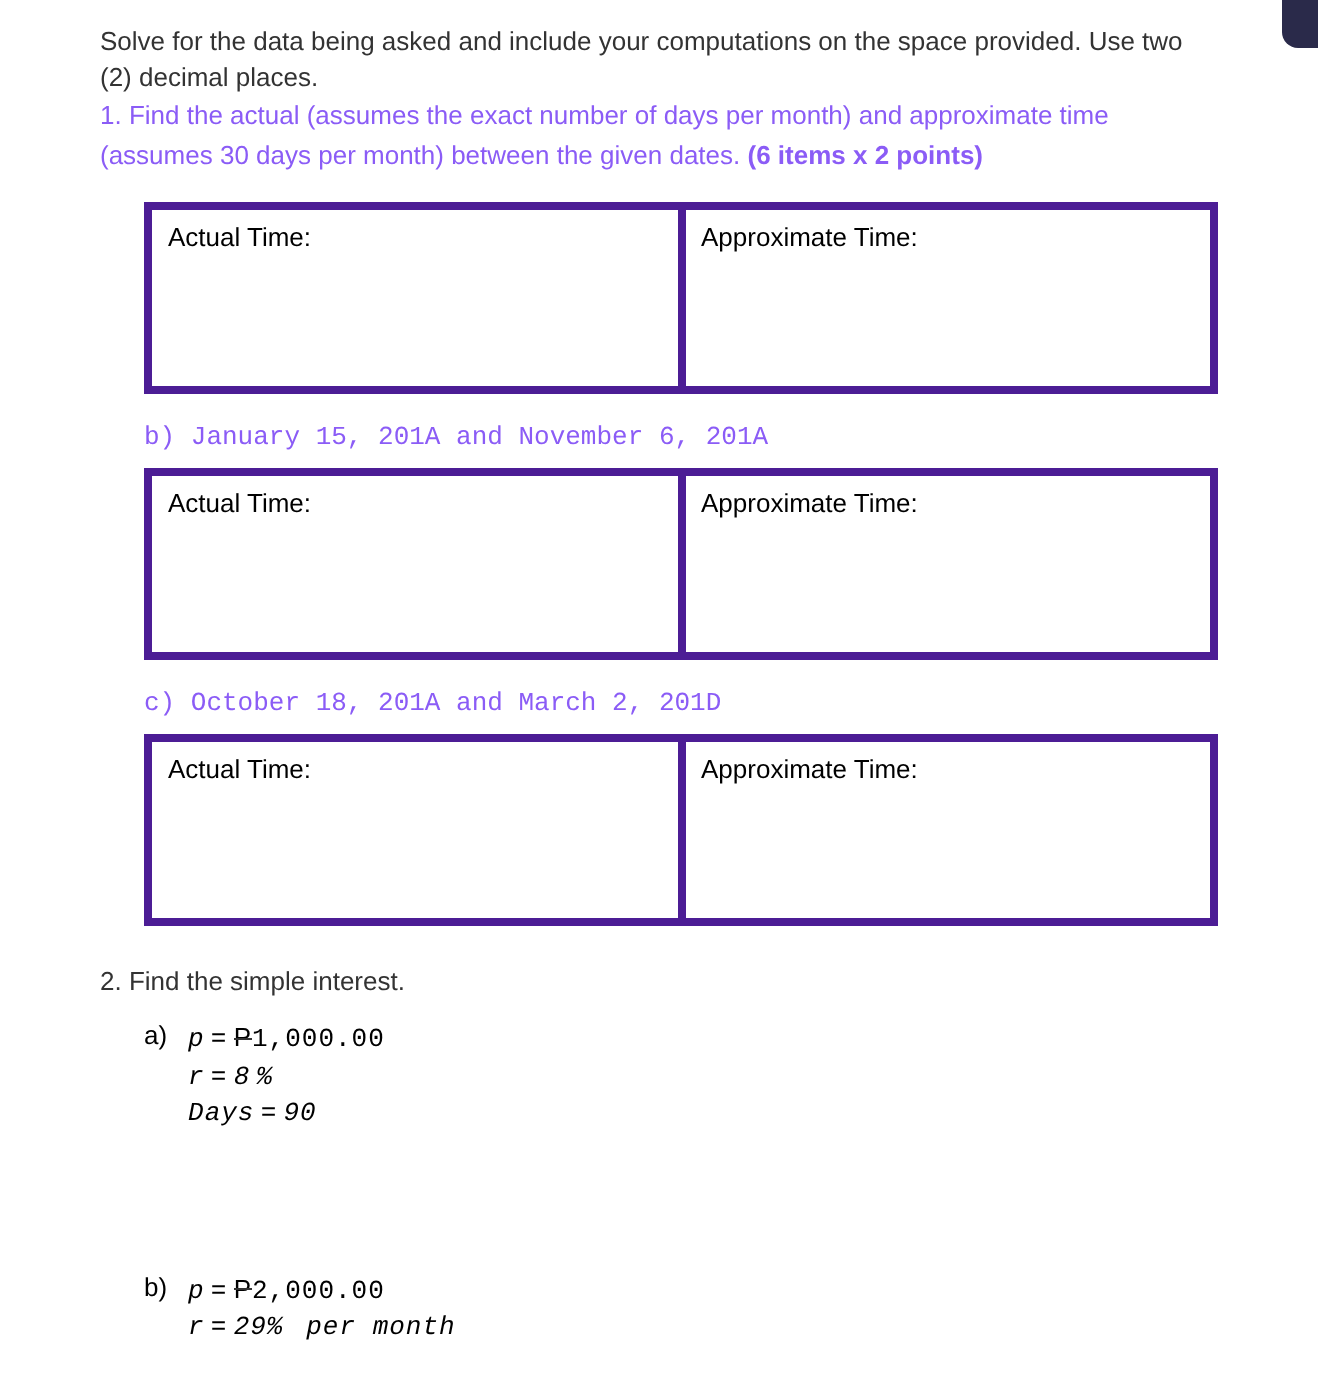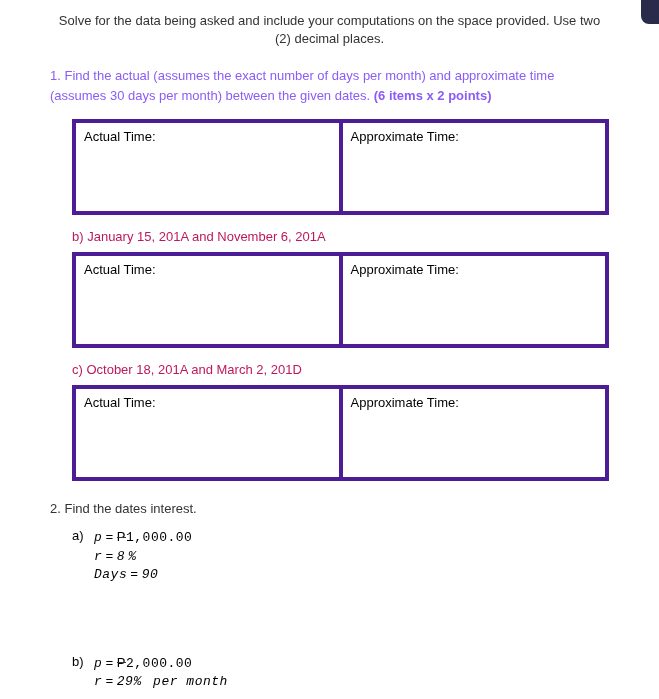--- a/index.html
+++ b/index.html
@@ -26,40 +26,39 @@
       right: 0;
       width: 18px;
       height: 24px;
       background: #2a2a4a;
       border-bottom-left-radius: 8px;
     }
     .instructions {
       font-size: 13px;
       color: #333;
       line-height: 1.4;
-      margin-bottom: 18px;
-      text-align: center;
     }
     .question {
       font-size: 13px;
       color: #8b5cf6;
       line-height: 1.5;
       margin-bottom: 14px;
     }
     .q-indent2 {
       padding-left: 22px;
     }
     .bold {
       font-weight: bold;
     }
     .sub-item {
       font-size: 13px;
-      color: #be185d;
+      color: #8b5cf6;
       padding-left: 22px;
       margin-bottom: 8px;
+      font-family: Liberation Mono, monospace;
     }
     .answer-table {
       margin-left: 22px;
       margin-bottom: 14px;
       border-collapse: collapse;
       width: calc(100% - 22px);
     }
     .answer-table td {
       border: 4px solid #4c1d95;
       padding: 6px 8px;
@@ -156,21 +155,21 @@
   <table class="answer-table">
     <tbody>
         <tr>
       <td>Actual Time:</td>
       <td>Approximate Time:</td>
     </tr>
   </tbody>
     </table>
 
   <p class="question2">
-    <span>2.</span><span> Find the dates interest.</span>
+    <span>2.</span><span> Find the simple interest.</span>
   </p>
 
   <div class="eq-block">
     <span class="eq-label">a)</span>
     <div class="eq-lines">
       <div class="math"><span>p = </span><span class="peso"></span><span class="upright">1,000.00</span></div>
       <div class="math">r = 8 %</div>
       <div class="math">Days = 90</div>
     </div>
   </div>

